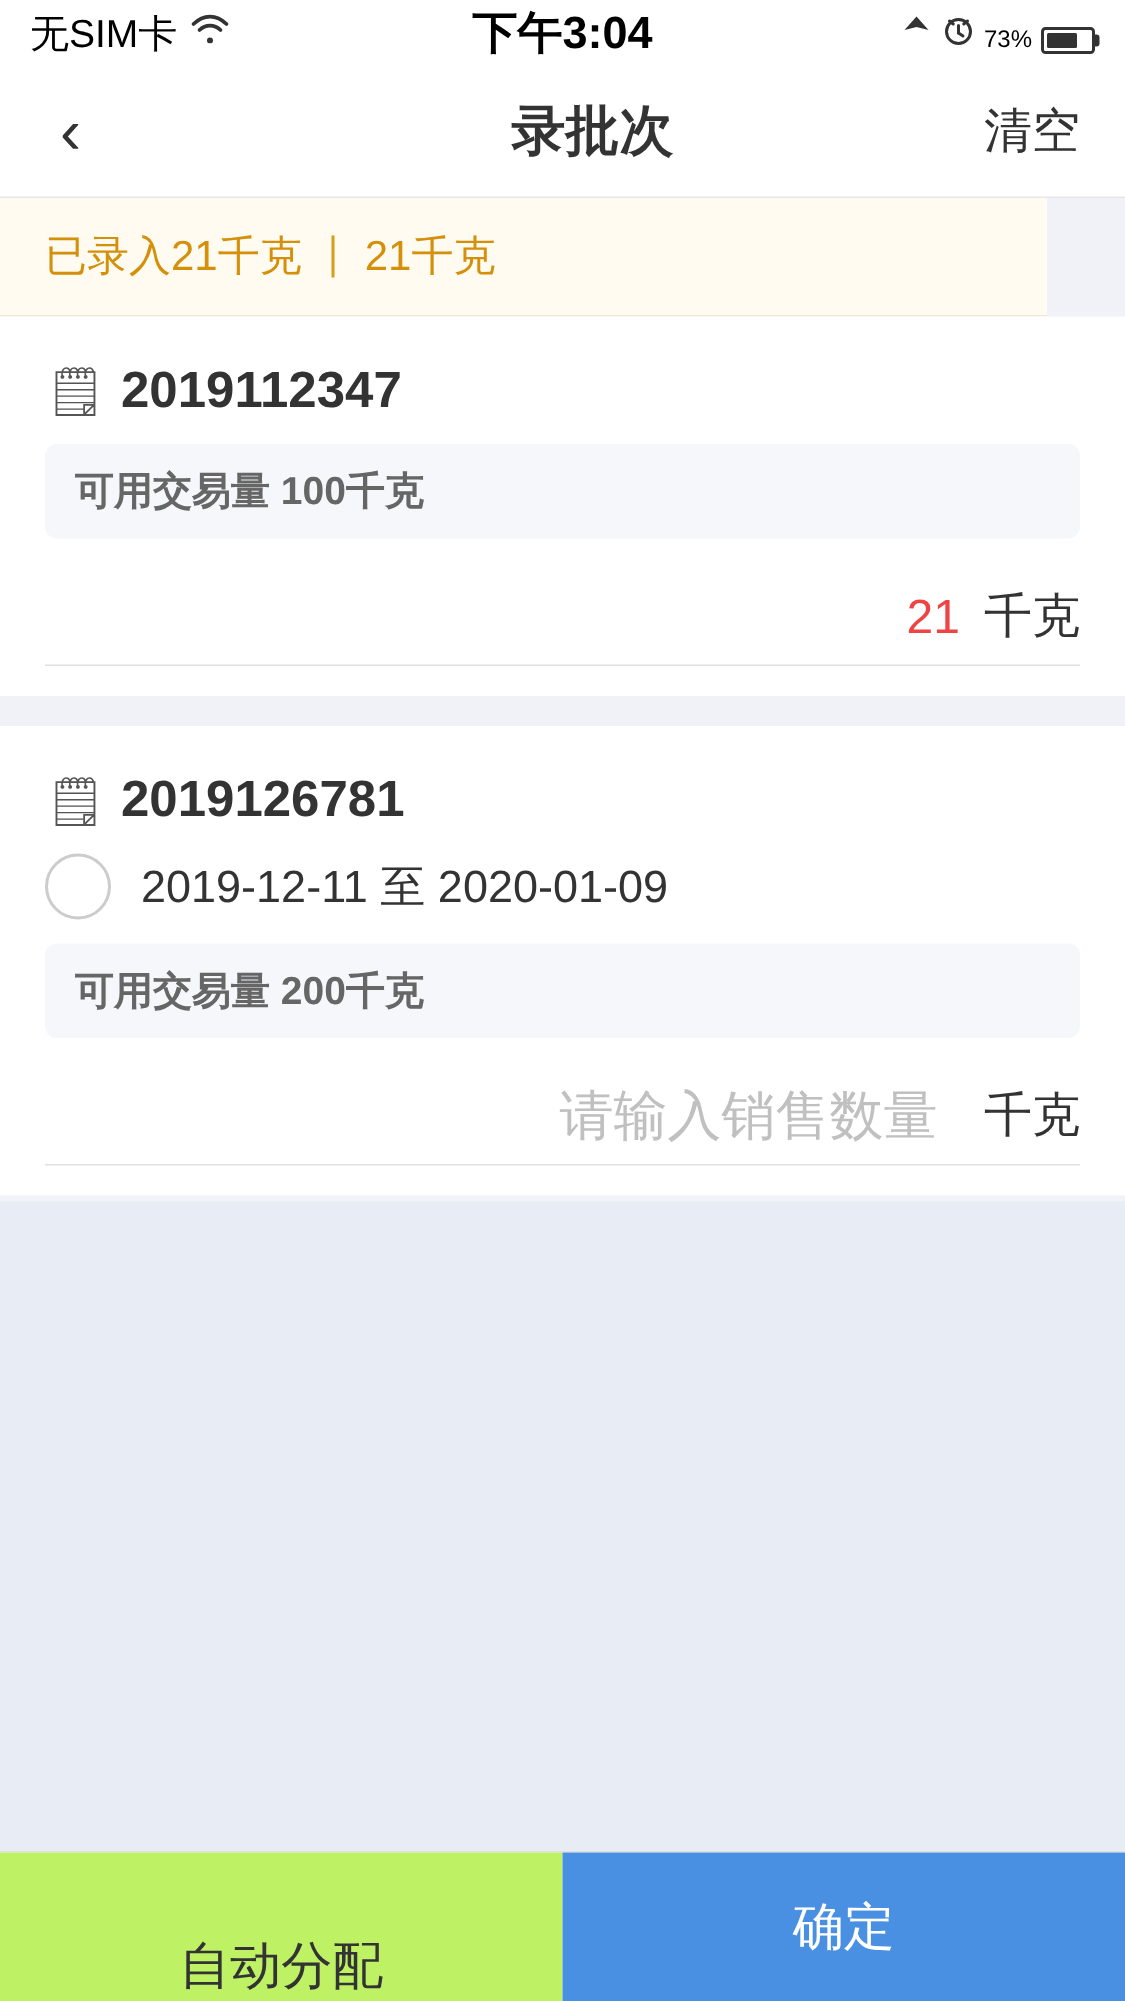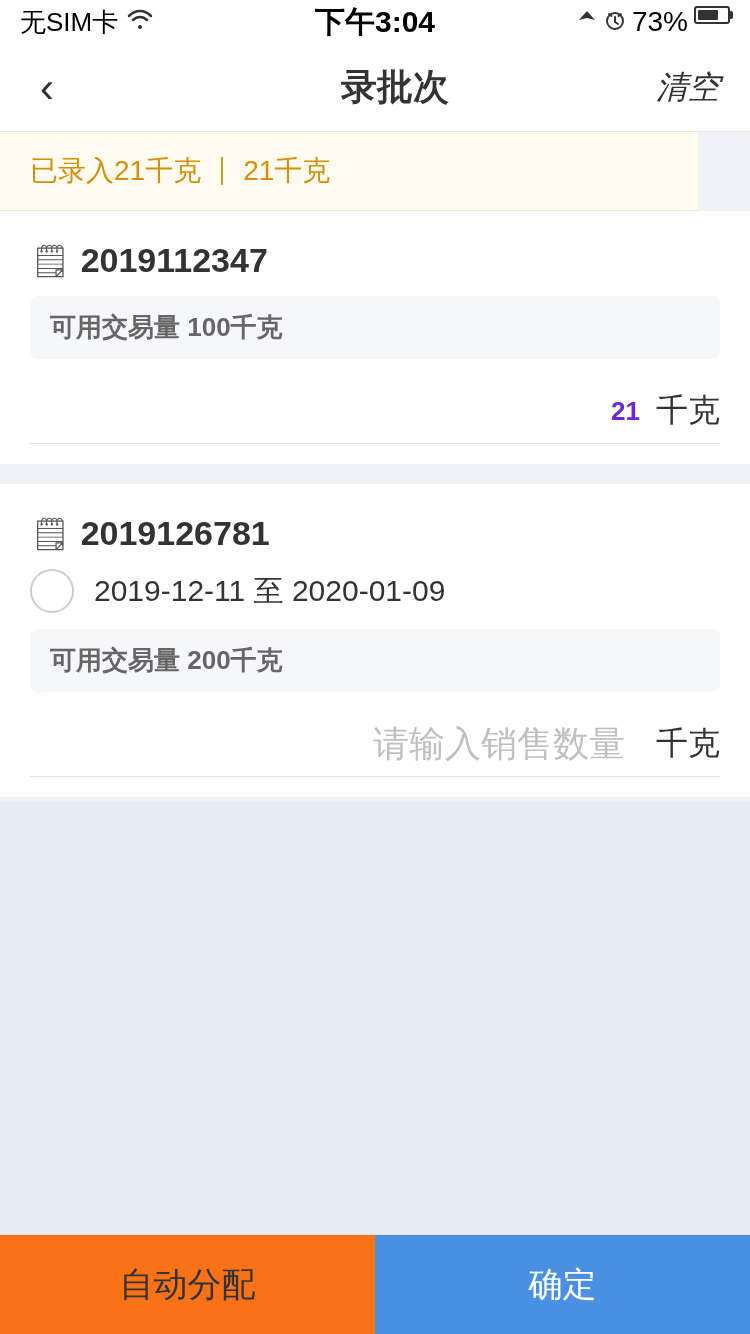--- a/index.html
+++ b/index.html
@@ -31,23 +31,23 @@
     }
     .status-center {
       font-size: 30px;
       font-weight: 600;
       position: absolute;
       left: 50%;
       transform: translateX(-50%);
     }
     .status-right {
       display: flex;
-      align-items: flex-start;
+      align-items: flex-end;
       gap: 6px;
-      font-size: 28px;
+      font-size: 16px;
     }
     .battery {
       display: flex;
       align-items: center;
       gap: 3px;
     }
     .battery-box {
       width: 36px;
       height: 18px;
       border: 2px solid #333;
@@ -98,21 +98,20 @@
       color: #333;
       position: absolute;
       left: 50%;
       transform: translateX(-50%);
       margin-left: 20px;
     }
     .nav-clear {
       font-size: 32px;
       color: #333;
       cursor: pointer;
-      font-style: italic;
     }
 
     
     .info-banner {
       width: 698px;
       background: #fffbf0;
       padding: 20px 30px;
       display: flex;
       align-items: center;
       gap: 20px;
@@ -196,23 +195,23 @@
 
     .quantity-row {
       display: flex;
       align-items: center;
       justify-content: flex-end;
       gap: 16px;
       padding: 10px 0;
       border-bottom: 1px solid #e0e0e0;
     }
     .quantity-value {
-      font-size: 26px;
-      font-weight: 700;
-      color: #6d28d9;
+      font-size: 32px;
+      font-weight: 400;
+      color: #ef4444;
     }
     .quantity-unit {
       font-size: 32px;
       color: #333;
     }
 
     
     .input-row {
       display: flex;
       align-items: center;
@@ -258,25 +257,25 @@
       display: flex;
       position: fixed;
       bottom: 0;
       left: 0;
       background: #fff;
       border-top: 1px solid #e0e0e0;
     }
     .btn-auto {
       flex: 1;
       display: flex;
-      align-items: center;
+      align-items: flex-end;
       justify-content: center;
       font-size: 34px;
       color: #333;
-      background: #f97316;
+      background: #bef264;
       cursor: pointer;
     }
     .btn-confirm {
       flex: 1;
       display: flex;
       align-items: center;
       justify-content: center;
       font-size: 34px;
       color: #fff;
       background: #4a90e2;

